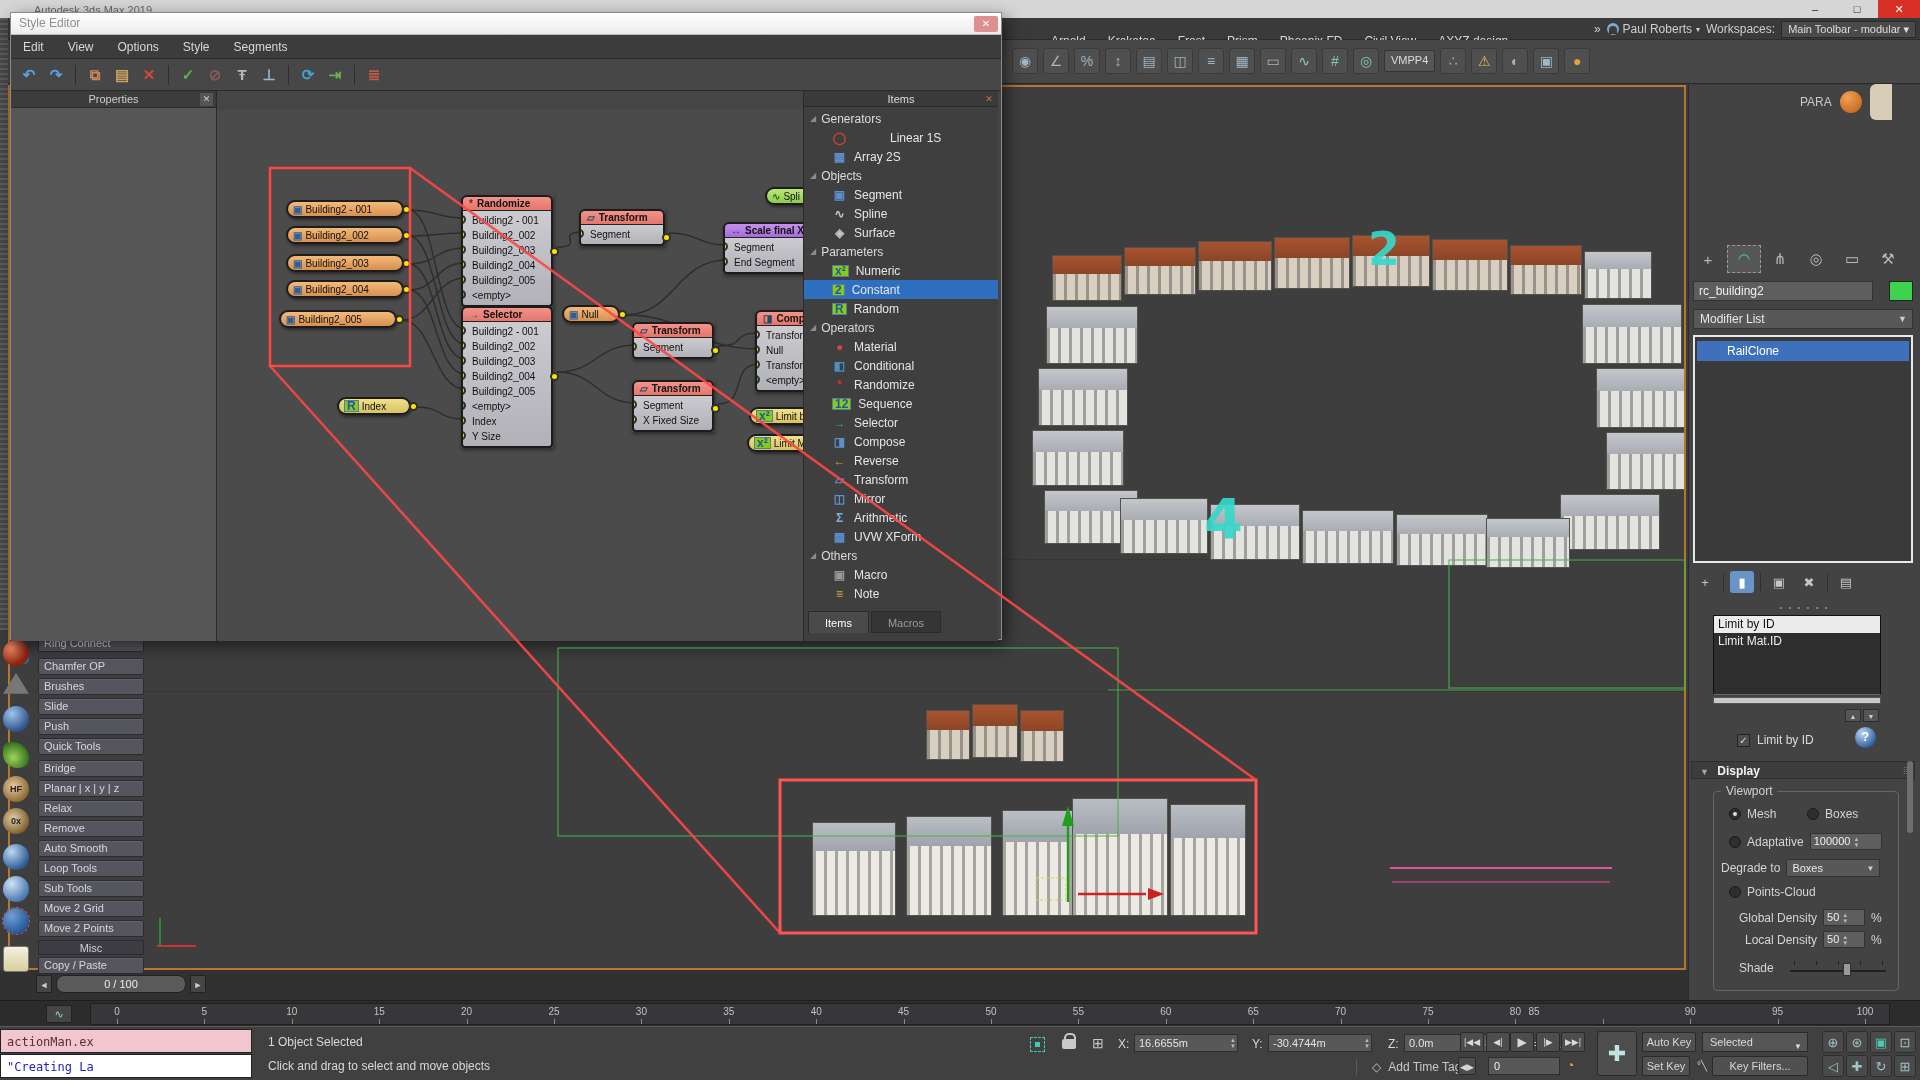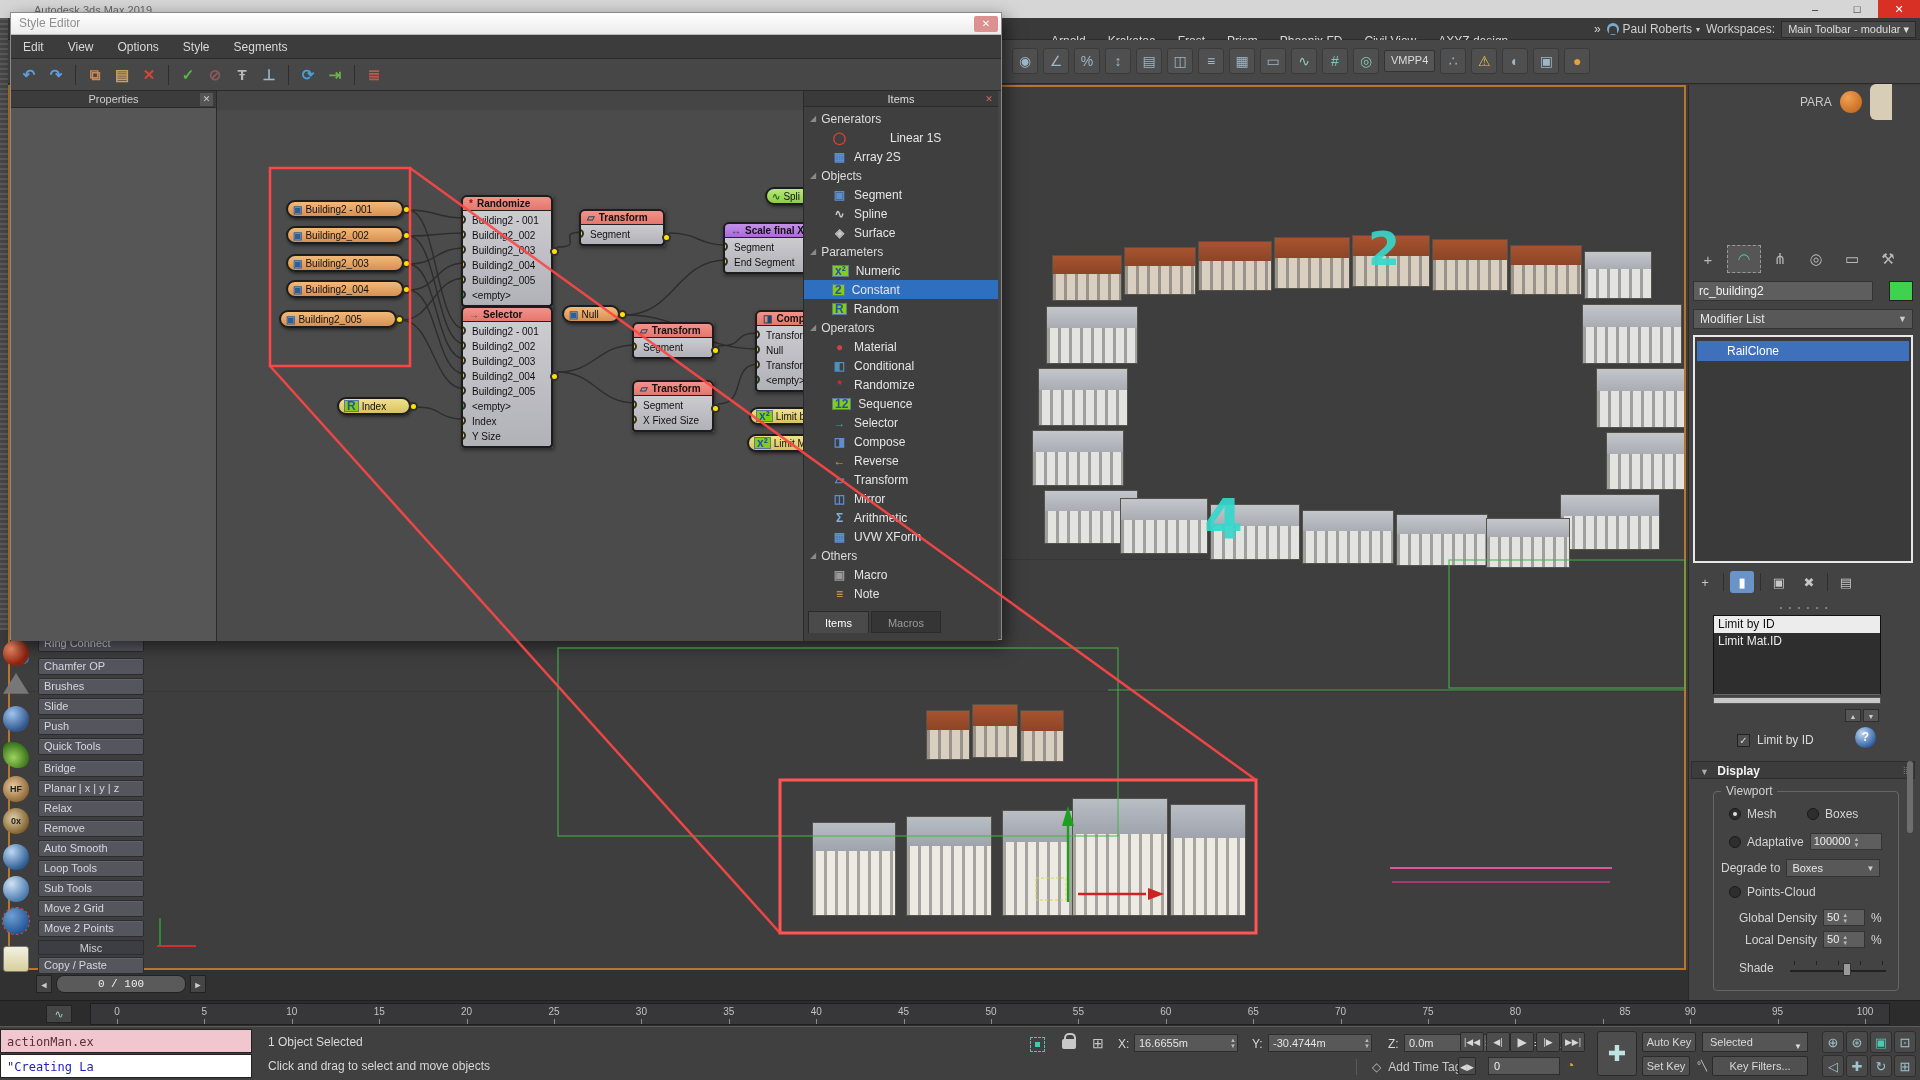--- a/index.html
+++ b/index.html
@@ -147,21 +147,21 @@
   #shade-slider { position:relative; width:96px; height:14px; }
   #shade-slider .track { position:absolute; left:0; top:9px; width:100%; height:2px; background:#222; }
   #shade-slider .thumb { position:absolute; left:56%; top:2px; width:8px; height:13px; background:#9a9a9a; border:1px solid #333; }
   .stick { position:absolute; top:0; width:1px; height:4px; background:#222; }
   #cmd-scroll { position:absolute; left:218px; top:676px; width:6px; height:72px; background:#6e6e6e; border-radius:3px; }
 
   
   #bottomstrip { position:absolute; left:0; top:970px; width:1688px; height:30px; background:#313131; }
   #ts-prev,#ts-next { position:absolute; top:5px; width:16px; height:18px; background:#454545; border:1px solid #222; color:#ccc; font-size:9px; text-align:center; line-height:18px; }
   #ts-prev { left:36px; } #ts-next { left:190px; }
-  #ts-slider { position:absolute; left:56px; top:5px; width:130px; height:18px; background:#5a5a5a; border:1px solid #222; border-radius:8px; color:#eee; font-size:11px; text-align:center; line-height:17px;font-family:Liberation Mono, monospace; }
+  #ts-slider { position:absolute; left:56px; top:5px; width:130px; height:18px; background:#5a5a5a; border:1px solid #222; border-radius:8px; color:#eee; font-size:11px; text-align:center; line-height:17px; }
   #ruler { position:absolute; left:0; top:1000px; width:1920px; height:26px; background:#2c2c2c; border-top:1px solid #1e1e1e; }
   #ruler-ico { position:absolute; left:46px; top:4px; width:26px; height:18px; background:#454545; border:1px solid #222; color:#9cc; font-size:11px; text-align:center; line-height:17px; }
   #ruler-band { position:absolute; left:90px; top:2px; width:1800px; height:22px; background:#37373a; border:1px solid #1f1f1f; }
   .tick { position:absolute; top:2px; font-size:10px; color:#c2c2c2; transform:translateX(-50%); }
   .tickmark { position:absolute; bottom:0; width:1px; height:5px; background:#8a8a8a; }
 
   
   #statusbar { position:absolute; left:0; top:1026px; width:1920px; height:54px; background:#404040; border-top:1px solid #5a5a5a; font-size:12px; color:#d8d8d8; }
   #listener1 { position:absolute; left:0; top:2px; width:252px; height:24px; background:#f2c6ce; color:#5a3038; font-family:"DejaVu Sans Mono",monospace; font-size:12px; line-height:24px; padding-left:6px; border:1px solid #222; white-space:nowrap; overflow:hidden; }
   #listener2 { position:absolute; left:0; top:27px; width:252px; height:24px; background:#ffffff; color:#2222bb; font-family:"DejaVu Sans Mono",monospace; font-size:12px; line-height:24px; padding-left:6px; border:1px solid #222; white-space:nowrap; overflow:hidden; }
@@ -911,21 +911,21 @@
         <div class="tick" style="left: 1074.8px;">60</div>
         <div class="tickmark" style="left: 1074.8px;"></div>
         <div class="tick" style="left: 1162.2px;">65</div>
         <div class="tickmark" style="left: 1162.2px;"></div>
         <div class="tick" style="left: 1249.6px;">70</div>
         <div class="tickmark" style="left: 1249.6px;"></div>
         <div class="tick" style="left: 1337px;">75</div>
         <div class="tickmark" style="left: 1337px;"></div>
         <div class="tick" style="left: 1424.4px;">80</div>
         <div class="tickmark" style="left: 1424.4px;"></div>
-        <div class="tick" style="left: 1534px;">85</div>
+        <div class="tick" style="left: 1443px;">85</div>
         <div class="tickmark" style="left: 1511.8px;"></div>
         <div class="tick" style="left: 1599.2px;">90</div>
         <div class="tickmark" style="left: 1599.2px;"></div>
         <div class="tick" style="left: 1686.6px;">95</div>
         <div class="tickmark" style="left: 1686.6px;"></div>
         <div class="tick" style="left: 1774px;">100</div>
         <div class="tickmark" style="left: 1774px;"></div>
       </div>
   </div>
 

